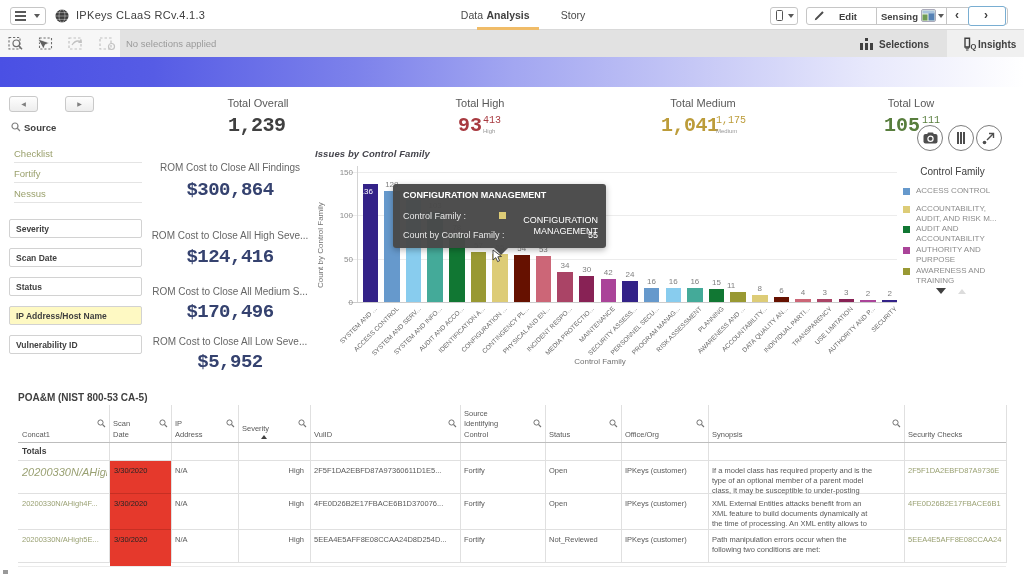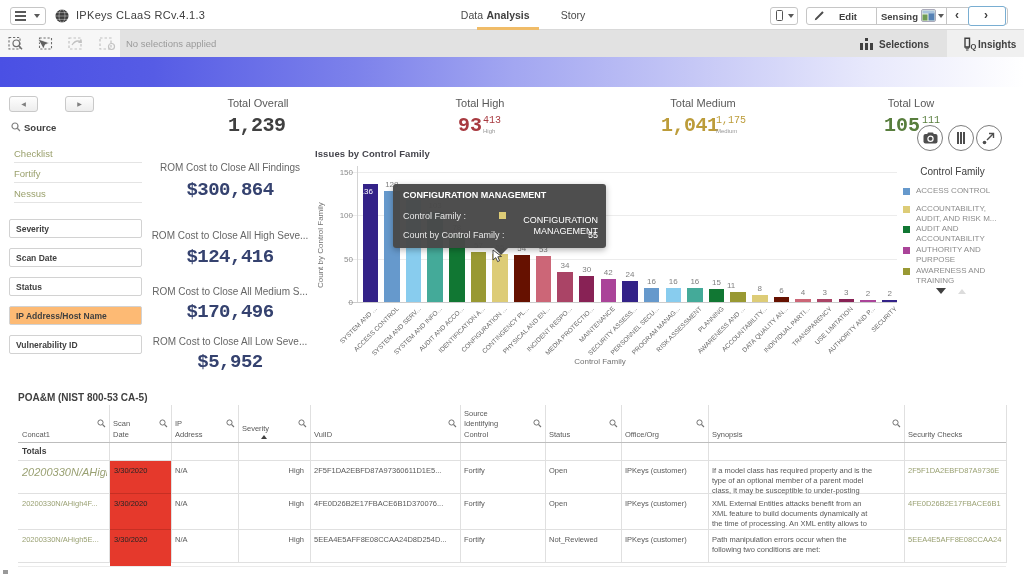--- a/index.html
+++ b/index.html
@@ -94,21 +94,21 @@
 <div class="abs" style="left:24px;top:122px;font-size:9.5px;font-weight:bold;color:#404040;">Source</div>
 <div class="abs" style="left:14px;top:148px;font-size:9.5px;color:#9aa06c;">Checklist</div>
 <div class="abs" style="left:14px;top:162px;width:128px;height:1px;background:#e4e4e4;"></div>
 <div class="abs" style="left:14px;top:168px;font-size:9.5px;color:#9aa06c;">Fortify</div>
 <div class="abs" style="left:14px;top:182px;width:128px;height:1px;background:#e4e4e4;"></div>
 <div class="abs" style="left:14px;top:188px;font-size:9.5px;color:#9aa06c;">Nessus</div>
 <div class="abs" style="left:14px;top:202px;width:128px;height:1px;background:#e4e4e4;"></div>
 <div class="abs" style="left:9px;top:219px;width:133px;height:19px;border:1px solid #d2d2d2;border-radius:2px;background:#fff;font-size:8.5px;font-weight:bold;color:#404040;line-height:18px;padding-left:6px;">Severity</div>
 <div class="abs" style="left:9px;top:248px;width:133px;height:19px;border:1px solid #d2d2d2;border-radius:2px;background:#fff;font-size:8.5px;font-weight:bold;color:#404040;line-height:18px;padding-left:6px;">Scan Date</div>
 <div class="abs" style="left:9px;top:277px;width:133px;height:19px;border:1px solid #d2d2d2;border-radius:2px;background:#fff;font-size:8.5px;font-weight:bold;color:#404040;line-height:18px;padding-left:6px;">Status</div>
-<div class="abs" style="left:9px;top:306px;width:133px;height:19px;border:1px solid #d2d2d2;border-radius:2px;background:#fdba74;font-size:8.5px;font-weight:bold;color:#404040;line-height:18px;padding-left:6px;">IP Address/Host Name</div>
+<div class="abs" style="left:9px;top:306px;width:133px;height:19px;border:1px solid #d2d2d2;border-radius:2px;background:#fef9c3;font-size:8.5px;font-weight:bold;color:#404040;line-height:18px;padding-left:6px;">IP Address/Host Name</div>
 <div class="abs" style="left:9px;top:335px;width:133px;height:19px;border:1px solid #d2d2d2;border-radius:2px;background:#fff;font-size:8.5px;font-weight:bold;color:#404040;line-height:18px;padding-left:6px;">Vulnerability ID</div>
 <div class="abs" style="left:150px;top:162px;width:160px;text-align:center;font-size:10px;color:#666;white-space:nowrap;">ROM Cost to Close All Findings</div>
 <div class="abs mono" style="left:150px;top:179px;width:160px;text-align:center;font-size:19px;font-weight:bold;color:#35426f;letter-spacing:-0.5px;">$300,864</div>
 <div class="abs" style="left:150px;top:230px;width:160px;text-align:center;font-size:10px;color:#666;white-space:nowrap;">ROM Cost to Close All High Seve...</div>
 <div class="abs mono" style="left:150px;top:246px;width:160px;text-align:center;font-size:19px;font-weight:bold;color:#35426f;letter-spacing:-0.5px;">$124,416</div>
 <div class="abs" style="left:150px;top:286px;width:160px;text-align:center;font-size:10px;color:#666;white-space:nowrap;">ROM Cost to Close All Medium S...</div>
 <div class="abs mono" style="left:150px;top:301px;width:160px;text-align:center;font-size:19px;font-weight:bold;color:#35426f;letter-spacing:-0.5px;">$170,496</div>
 <div class="abs" style="left:150px;top:336px;width:160px;text-align:center;font-size:10px;color:#666;white-space:nowrap;">ROM Cost to Close All Low Seve...</div>
 <div class="abs mono" style="left:150px;top:351px;width:160px;text-align:center;font-size:19px;font-weight:bold;color:#35426f;letter-spacing:-0.5px;">$5,952</div>
 <div class="abs" style="left:188px;top:97px;width:140px;text-align:center;font-size:11px;color:#595959;">Total Overall</div>
@@ -117,21 +117,21 @@
 <div class="abs mono" style="left:458px;top:114px;font-size:20px;font-weight:bold;color:#a83a40;">93</div>
 <div class="abs mono" style="left:483px;top:115px;font-size:10px;color:#a83a40;">413</div>
 <div class="abs" style="left:483px;top:128px;font-size:6px;color:#999;">High</div>
 <div class="abs" style="left:633px;top:97px;width:140px;text-align:center;font-size:11px;color:#595959;">Total Medium</div>
 <div class="abs mono" style="left:661px;top:114px;font-size:20px;font-weight:bold;color:#bc9c3a;letter-spacing:-0.5px;">1,041</div>
 <div class="abs mono" style="left:716px;top:115px;font-size:10px;color:#bc9c3a;">1,175</div>
 <div class="abs" style="left:716px;top:128px;font-size:6px;color:#999;">Medium</div>
 <div class="abs" style="left:841px;top:97px;width:140px;text-align:center;font-size:11px;color:#595959;">Total Low</div>
 <div class="abs mono" style="left:884px;top:114px;font-size:20px;font-weight:bold;color:#587e3d;">105</div>
 <div class="abs mono" style="left:922px;top:115px;font-size:10px;color:#587e3d;">111</div>
-<div class="abs" style="left:315px;top:148px;font-size:9.5px;font-weight:bold;color:#45454d;letter-spacing:0.1px;">Issues by Control Family</div>
+<div class="abs" style="left:315px;top:148px;font-size:9.5px;font-weight:bold;color:#45454d;letter-spacing:0.1px;font-style:italic;">Issues by Control Family</div>
 <div class="abs" style="left:316px;top:180px;height:120px;font-size:8px;color:#737373;writing-mode:vertical-rl;transform:rotate(180deg);text-align:center;line-height:10px;white-space:nowrap;top:185px;">Count by Control Family</div>
 <div class="abs" style="left:348px;top:258.5px;width:549px;height:1px;background:#ececec;"></div>
 <div class="abs" style="left:348px;top:215.0px;width:549px;height:1px;background:#ececec;"></div>
 <div class="abs" style="left:348px;top:171.5px;width:549px;height:1px;background:#ececec;"></div>
 <div class="abs" style="left:348px;top:302px;width:549px;height:1px;background:#cccccc;"></div>
 <div class="abs" style="left:316px;top:298.0px;width:37px;text-align:right;font-size:8px;color:#8c8c8c;">0</div>
 <div class="abs" style="left:316px;top:254.5px;width:37px;text-align:right;font-size:8px;color:#8c8c8c;">50</div>
 <div class="abs" style="left:316px;top:211.0px;width:37px;text-align:right;font-size:8px;color:#8c8c8c;">100</div>
 <div class="abs" style="left:316px;top:167.5px;width:37px;text-align:right;font-size:8px;color:#8c8c8c;">150</div>
 <div class="abs" style="left:357px;top:166px;width:1px;height:136px;background:#d4d4d4;"></div>

